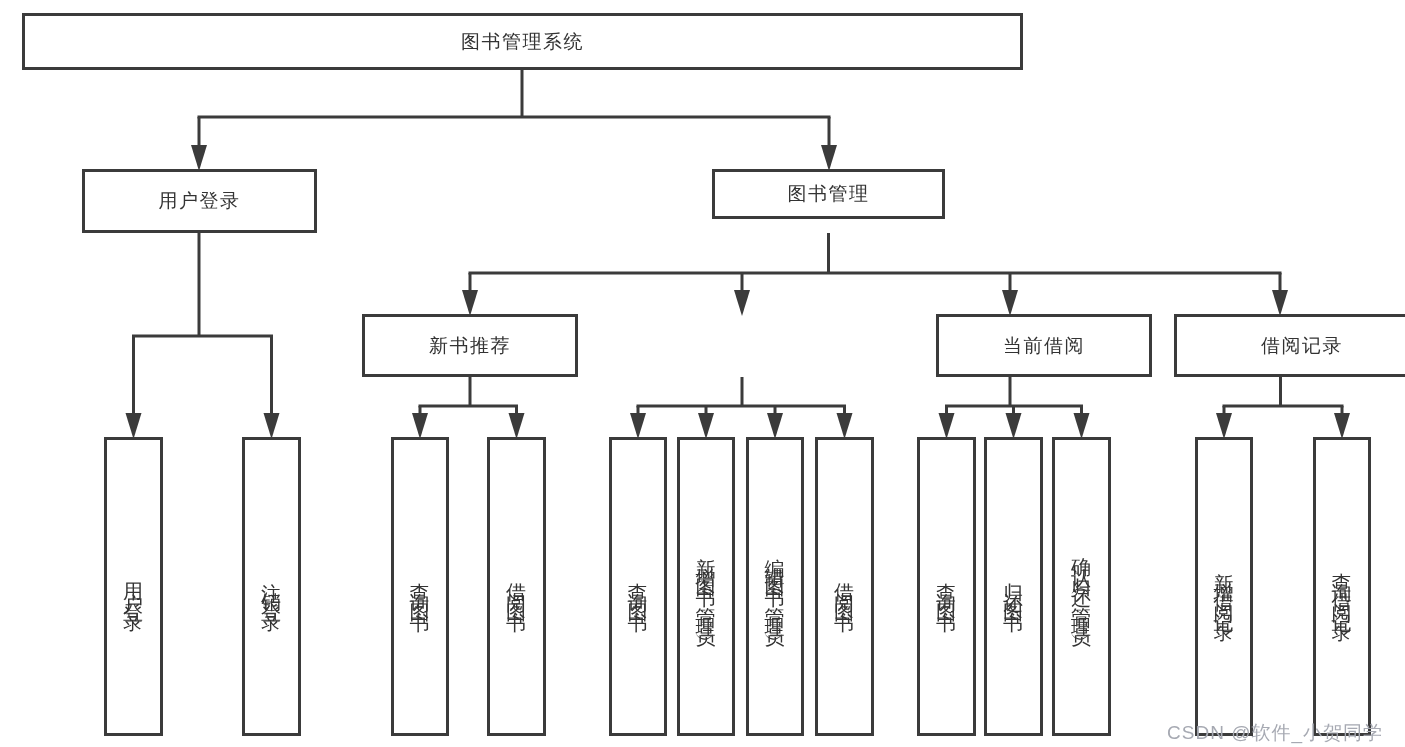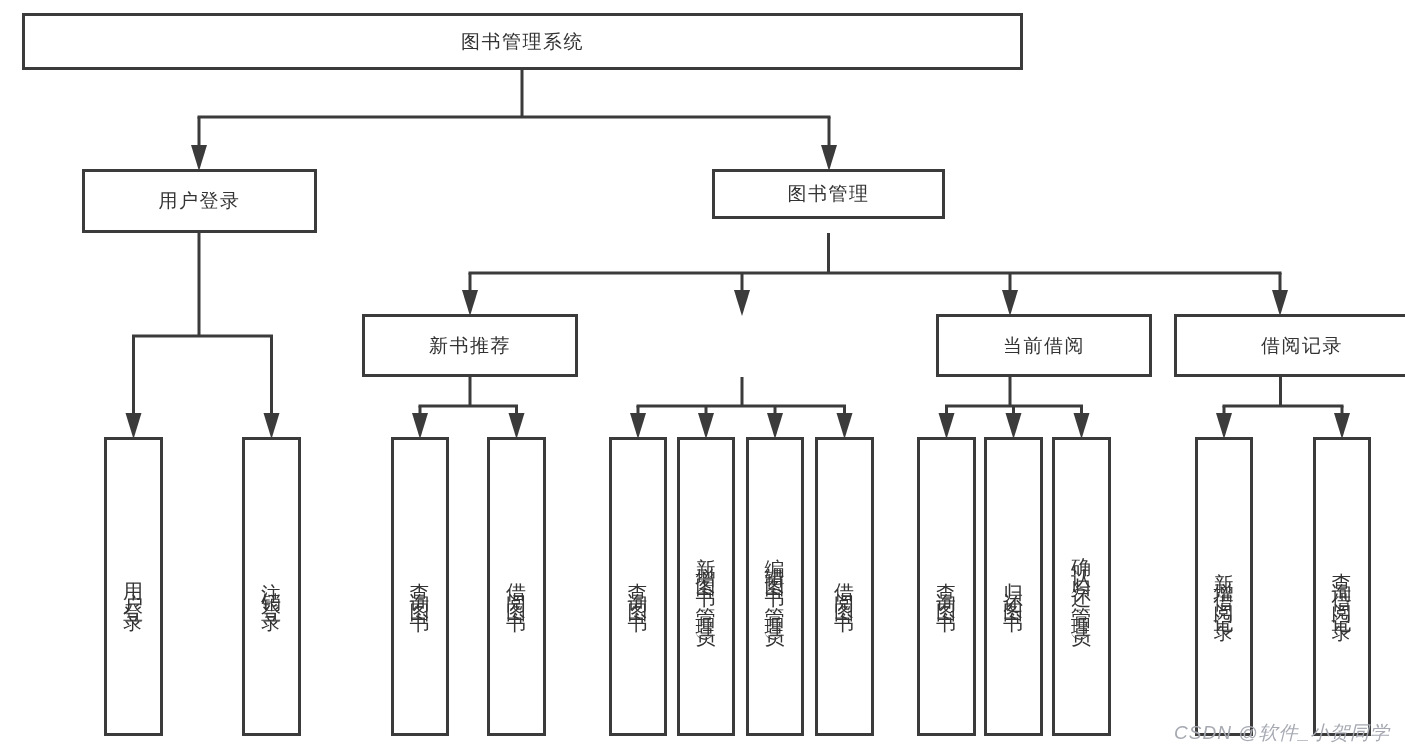--- a/index.html
+++ b/index.html
@@ -34,27 +34,26 @@
   .node.h{font-size:19px;letter-spacing:1.5px;white-space:nowrap;}
   .node.v{
     writing-mode:vertical-rl;
     text-orientation:mixed;
     font-size:20px;
     letter-spacing:0.5em;
     line-height:1;
   }
   .watermark{
     position:absolute;
-    right:15px;bottom:1px;
+    right:22px;bottom:1px;
     font-size:19px;
     color:var(--watermark-color);
     letter-spacing:1px;
     white-space:nowrap;
     z-index:5;
-    font-style:italic;
   }
 </style>
 </head>
 <body>
 
 <div class="canvas">
 
   <svg class="connector-layer" width="1405" height="747" viewBox="0 0 1405 747" xmlns="http://www.w3.org/2000/svg">
       <g>
         <line x1="522" y1="70" x2="522" y2="117"></line>

